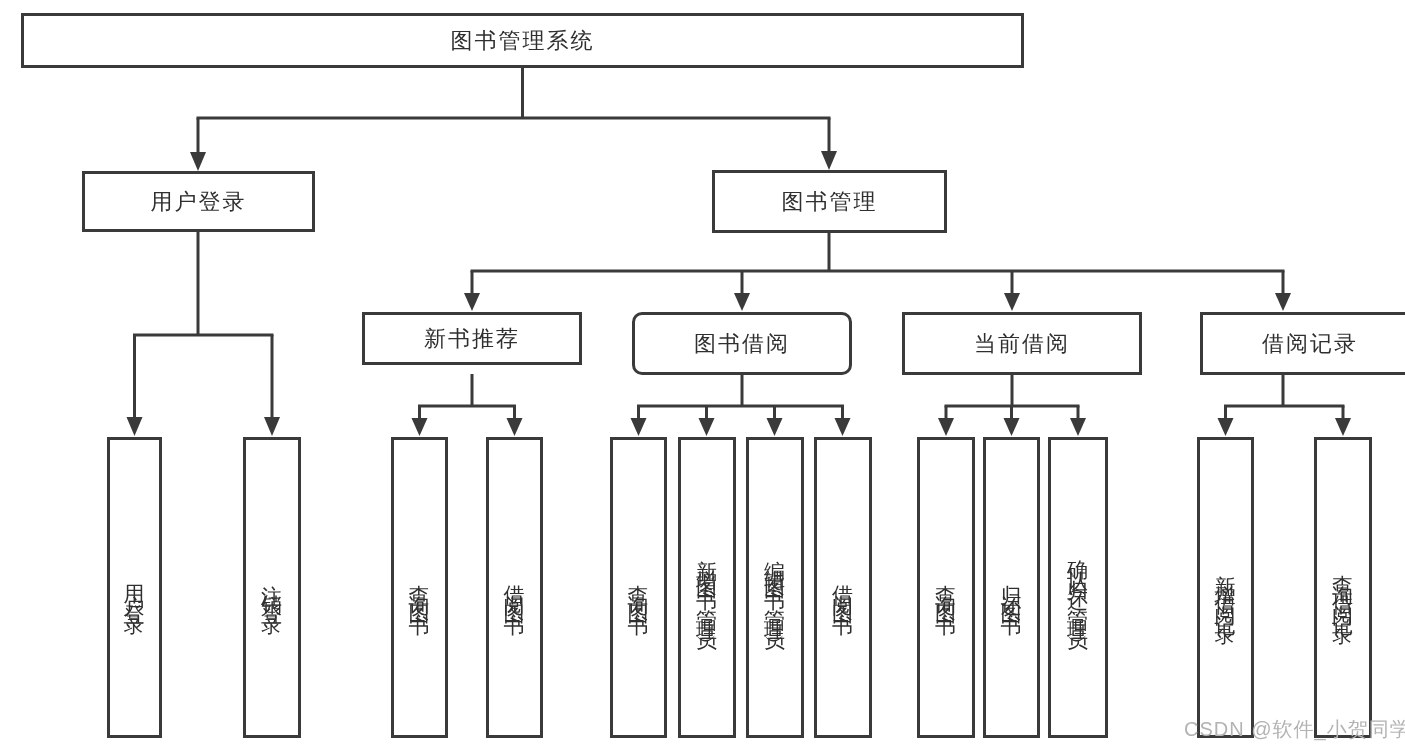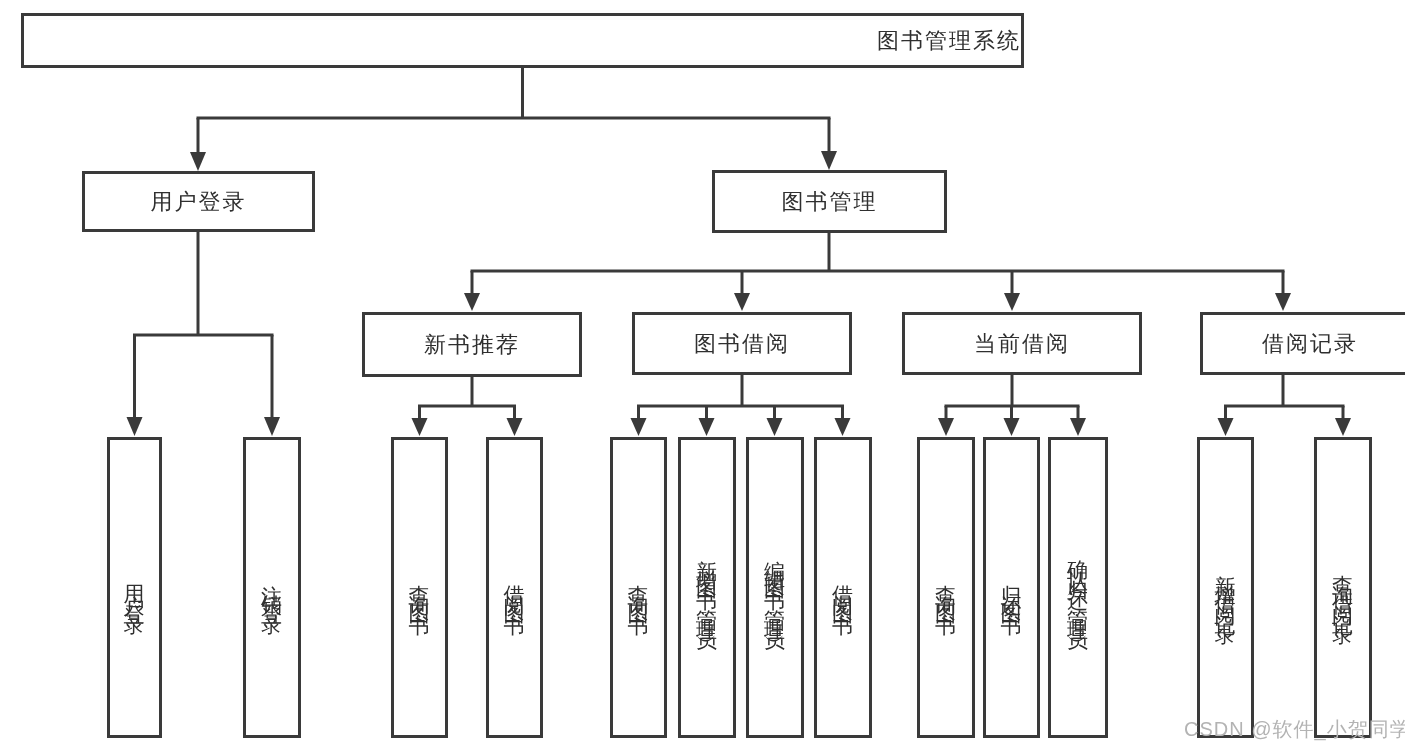--- a/index.html
+++ b/index.html
@@ -86,35 +86,35 @@
       <polygon points="766.5,418 782.5,418 774.5,436"></polygon>
       <polygon points="834.5,418 850.5,418 842.5,436"></polygon>
       <polygon points="938,418 954,418 946,436"></polygon>
       <polygon points="1003.5,418 1019.5,418 1011.5,436"></polygon>
       <polygon points="1070,418 1086,418 1078,436"></polygon>
       <polygon points="1217.5,418 1233.5,418 1225.5,436"></polygon>
       <polygon points="1335,418 1351,418 1343,436"></polygon>
     </g>
   </svg>
 
-  <div class="box" style="left:21px;top:13px;width:1003px;height:55px;justify-content:flex-end;">
+  <div class="box" style="left:21px;top:13px;width:1003px;height:55px;">
     <span class="hlabel">图书管理系统</span>
   </div>
 
   <div class="box" style="left:82px;top:171px;width:233px;height:61px;">
     <span class="hlabel">用户登录</span>
   </div>
   <div class="box" style="left:712px;top:170px;width:235px;height:63px;text-align:center;">
     <span class="hlabel">图书管理</span>
   </div>
 
-  <div class="box" style="left:362px;top:312px;width:220px;height:65px;">
+  <div class="box" style="left:362px;top:312px;width:220px;height:53px;">
     <span class="hlabel">新书推荐</span>
   </div>
-  <div class="box" style="left:632px;top:312px;width:220px;height:63px;">
+  <div class="box" style="left:632px;top:312px;width:220px;height:63px;border-radius:10px;">
     <span class="hlabel">图书借阅</span>
   </div>
   <div class="box" style="left:902px;top:312px;width:240px;height:63px;">
     <span class="hlabel">当前借阅</span>
   </div>
   <div class="box" style="left:1200px;top:312px;width:220px;height:63px;">
     <span class="hlabel">借阅记录</span>
   </div>
 
   <div class="box" style="left:107px;top:437px;width:55px;height:301px;">

